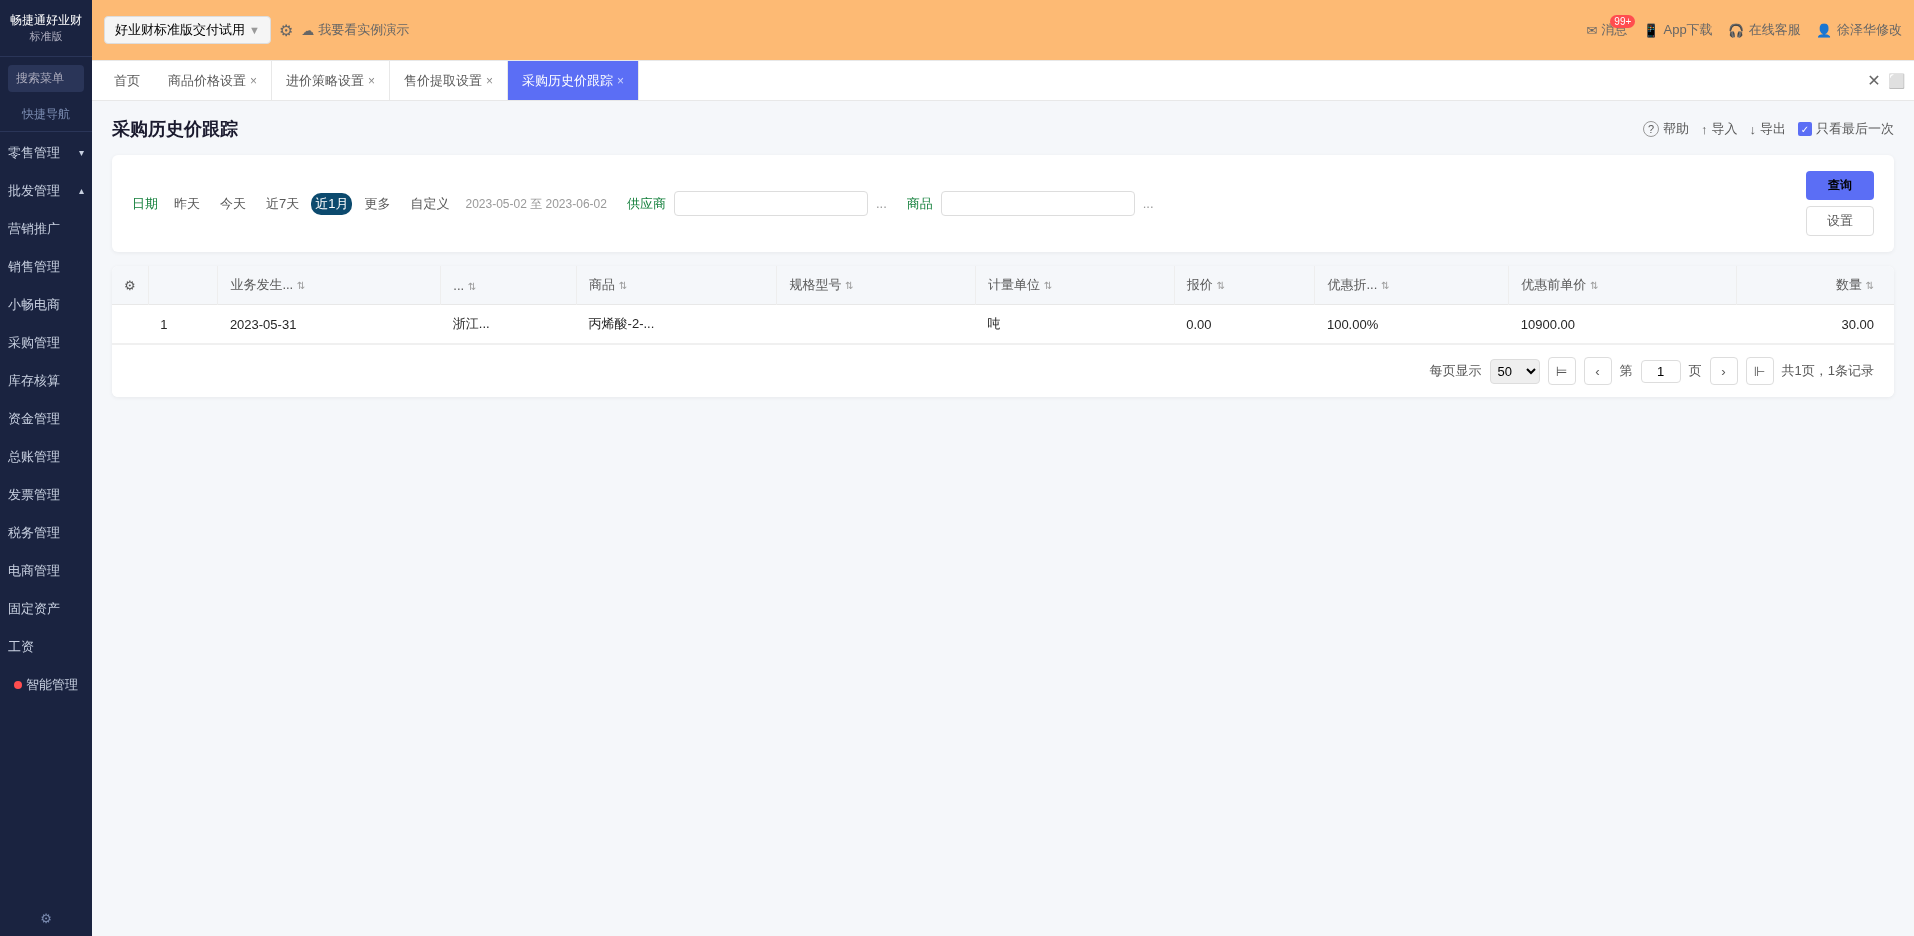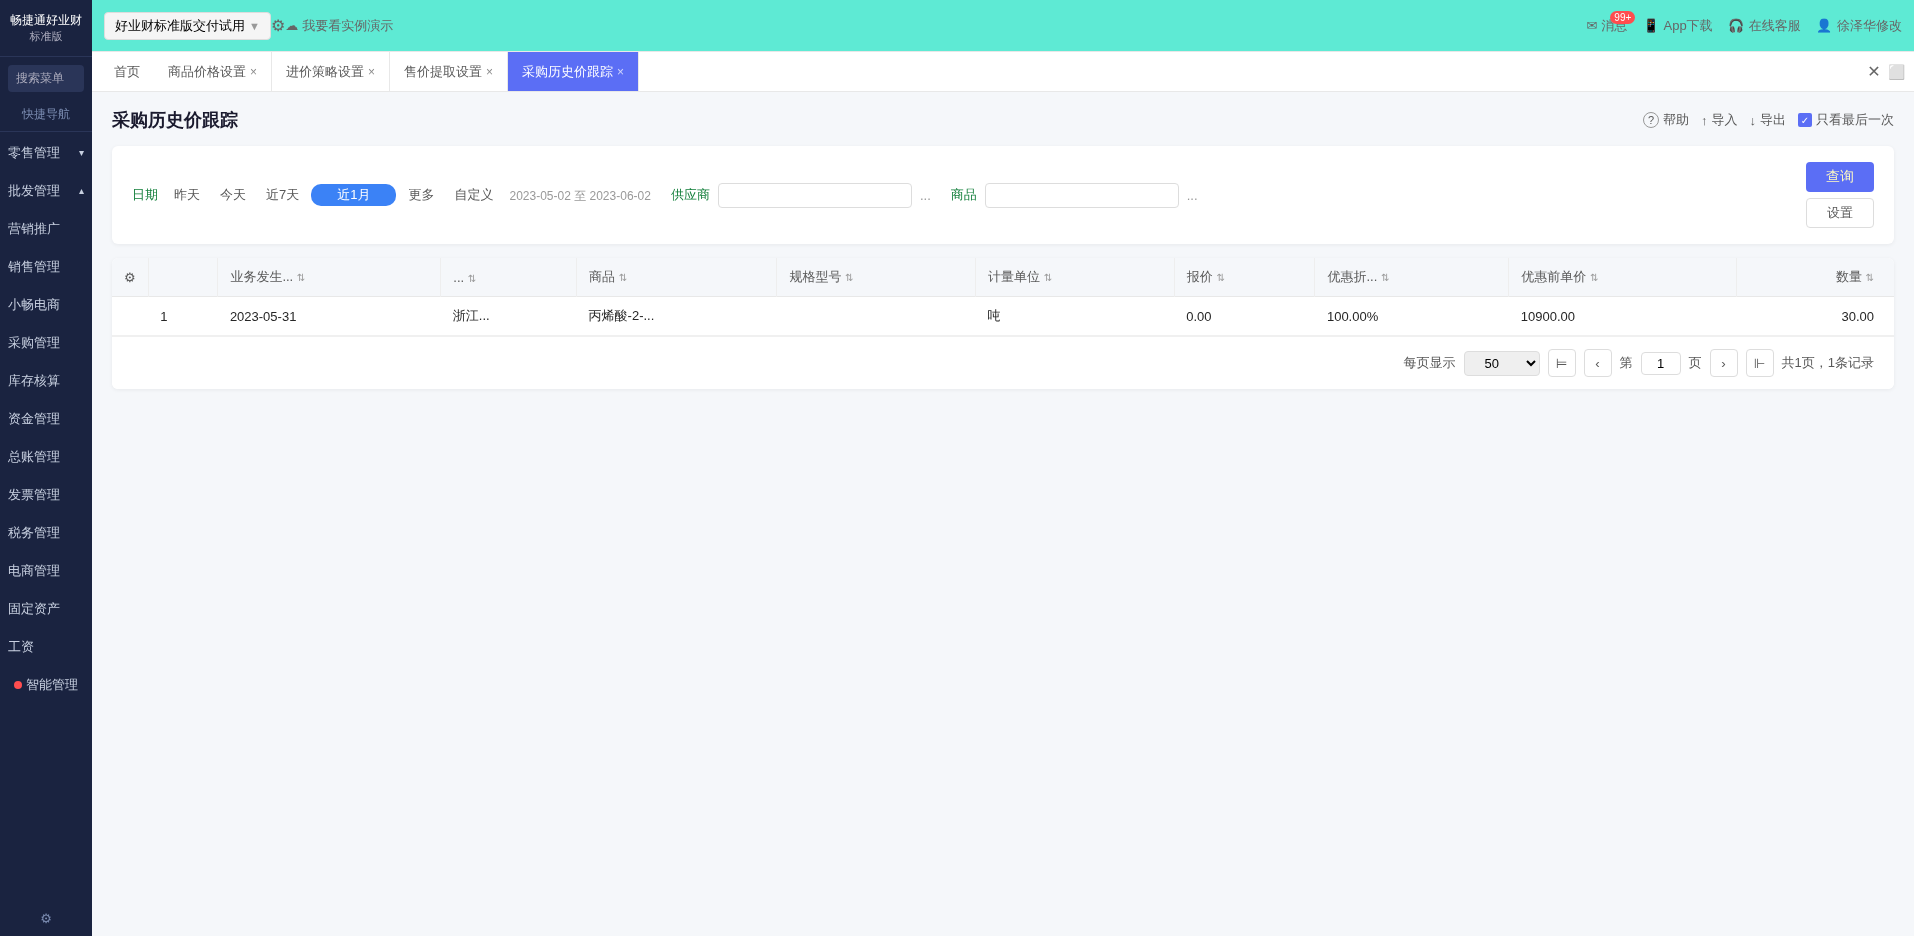--- a/index.html
+++ b/index.html
@@ -17,21 +17,21 @@
     .sidebar-item { padding: 10px 8px; color: #c8d0e0; font-size: 13px; cursor: pointer; text-align: center; display: flex; align-items: center; justify-content: space-between; }
     .sidebar-item .arrow { font-size: 10px; }
     .sidebar-item.has-dot { position: relative; }
     .sidebar-item .dot { width: 8px; height: 8px; background: #ff4d4f; border-radius: 50%; display: inline-block; }
     .sidebar-gear { padding: 10px 8px; color: #7a8bb0; text-align: center; cursor: pointer; margin-top: auto; }
 
     
     .main { flex: 1; display: flex; flex-direction: column; overflow: hidden; background: #fff; }
 
     
-    .topbar { height: 52px; background: #5eead4; border-bottom: 1px solid #e8e8e8; display: flex; align-items: center; padding: 0 12px; gap: 0; }
+    .topbar { height: 61px; background: #fdba74; border-bottom: 1px solid #e8e8e8; display: flex; align-items: center; padding: 0 12px; gap: 8px; }
     .topbar-select { display: flex; align-items: center; gap: 4px; background: #f5f5f5; border: 1px solid #ddd; border-radius: 4px; padding: 4px 10px; cursor: pointer; font-size: 13px; }
     .topbar-select .arrow { color: #999; font-size: 11px; }
     .topbar-gear { color: #666; cursor: pointer; font-size: 16px; }
     .topbar-demo { display: flex; align-items: center; gap: 4px; color: #666; cursor: pointer; font-size: 13px; }
     .topbar-spacer { flex: 1; }
     .topbar-right { display: flex; align-items: center; gap: 16px; }
     .topbar-badge { position: relative; display: flex; align-items: center; gap: 4px; color: #666; cursor: pointer; font-size: 13px; }
     .badge-count { background: #ff4d4f; color: #fff; font-size: 10px; padding: 1px 4px; border-radius: 8px; position: absolute; top: -6px; right: -8px; }
     .topbar-user { display: flex; align-items: center; gap: 4px; color: #666; cursor: pointer; font-size: 13px; }
 
@@ -52,42 +52,42 @@
     .only-last-check { display: flex; align-items: center; gap: 4px; font-size: 13px; color: #595959; }
     .checkbox { width: 14px; height: 14px; background: #5b6ef5; border-radius: 2px; display: inline-flex; align-items: center; justify-content: center; color: #fff; font-size: 10px; }
 
     
     .filter-card { background: #fff; border-radius: 6px; padding: 16px 20px; margin-bottom: 14px; box-shadow: 0 1px 4px rgba(0,0,0,0.06); }
     .filter-row { display: flex; align-items: center; gap: 20px; }
     .filter-group { display: flex; align-items: center; gap: 8px; }
     .filter-label { color: #15803d; font-size: 13px; white-space: nowrap; }
     .date-btns { display: flex; align-items: center; gap: 4px; }
     .date-btn { padding: 2px 8px; border-radius: 3px; cursor: pointer; font-size: 13px; color: #595959; }
-    .date-btn.active { background: #3b82f6; color: #fff; border-radius: 10px; padding: 2px 26px; }
+    .date-btn.active { background: #0c4a6e; color: #fff; border-radius: 10px; padding: 2px 4px; }
     .date-range { font-size: 12px; color: #999; margin-top: 2px; }
     .filter-input { border: 1px solid #ddd; border-radius: 4px; padding: 4px 8px; font-size: 13px; color: #999; min-width: 160px; }
     .filter-dots { color: #999; cursor: pointer; }
     .filter-actions { margin-left: auto; display: flex; flex-direction: column; gap: 6px; }
-    .btn-primary { background: #5b6ef5; color: #fef9c3; border: none; border-radius: 4px; padding: 6px 20px; cursor: pointer; font-size: 14px; }
+    .btn-primary { background: #5b6ef5; color: #000000; border: none; border-radius: 4px; padding: 6px 20px; cursor: pointer; font-size: 12px; font-weight: bold; }
     .btn-default { background: #fff; color: #595959; border: 1px solid #ddd; border-radius: 4px; padding: 5px 20px; cursor: pointer; font-size: 13px; }
 
     
     .table-card { background: #fff; border-radius: 6px; box-shadow: 0 1px 4px rgba(0,0,0,0.06); overflow: hidden; }
     .data-table { width: 100%; border-collapse: collapse; font-size: 13px; }
     .data-table thead tr { background: #f5f7fa; border-bottom: 1px solid #e8e8e8; }
     .data-table thead th { padding: 10px 12px; color: #595959; font-weight: 500; text-align: left; white-space: nowrap; border-right: 1px solid #eee; }
     .data-table thead th:last-child { border-right: none; }
     .data-table tbody tr { border-bottom: 1px solid #f0f0f0; }
     .data-table tbody td { padding: 10px 12px; color: #262626; }
     .sort-icon { font-size: 10px; color: #999; }
     .th-gear { width: 36px; text-align: center; }
 
     
     .pagination { display: flex; align-items: center; justify-content: flex-end; padding: 12px 20px; background: #fff; border-top: 1px solid #f0f0f0; gap: 8px; font-size: 13px; color: #595959; }
-    .page-size-select { border: 1px solid #ddd; border-radius: 4px; padding: 3px 16px; font-size: 13px; }
+    .page-size-select { border: 1px solid #ddd; border-radius: 4px; padding: 3px 3px; font-size: 13px; }
     .page-btn { width: 28px; height: 28px; display: inline-flex; align-items: center; justify-content: center; border: 1px solid #ddd; border-radius: 4px; cursor: pointer; color: #595959; background: #fff; }
     .page-btn:disabled { color: #ccc; cursor: not-allowed; }
     .page-input { width: 40px; border: 1px solid #ddd; border-radius: 4px; padding: 3px 6px; text-align: center; font-size: 13px; }
   </style>
 </head>
 <body>
 
 <div class="sidebar">
   <div class="sidebar-logo">
     <div class="logo-title">畅捷通好业财</div>

